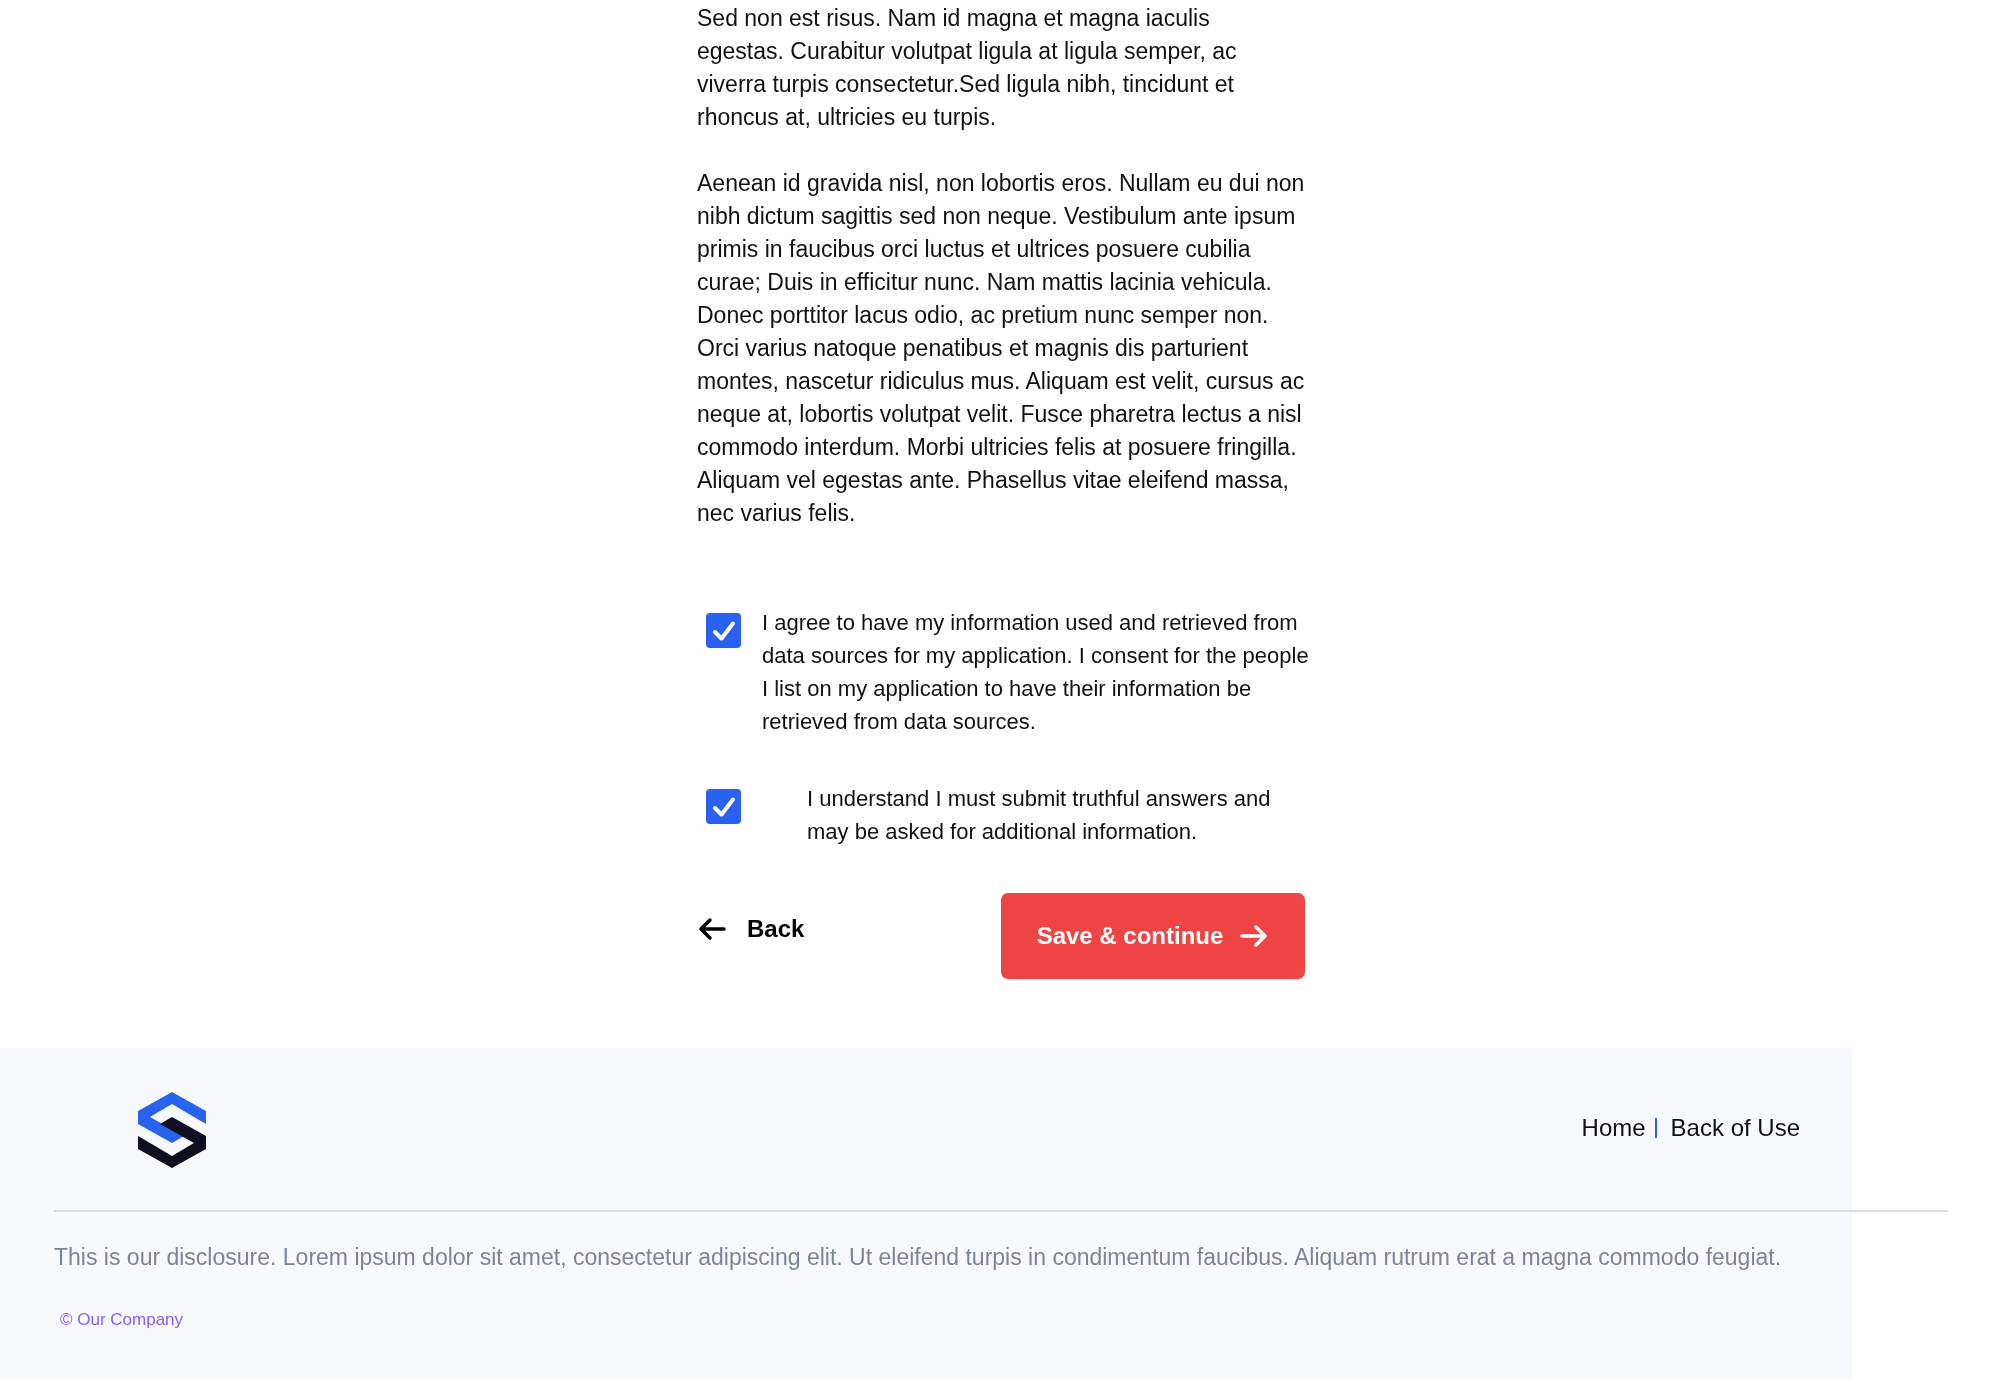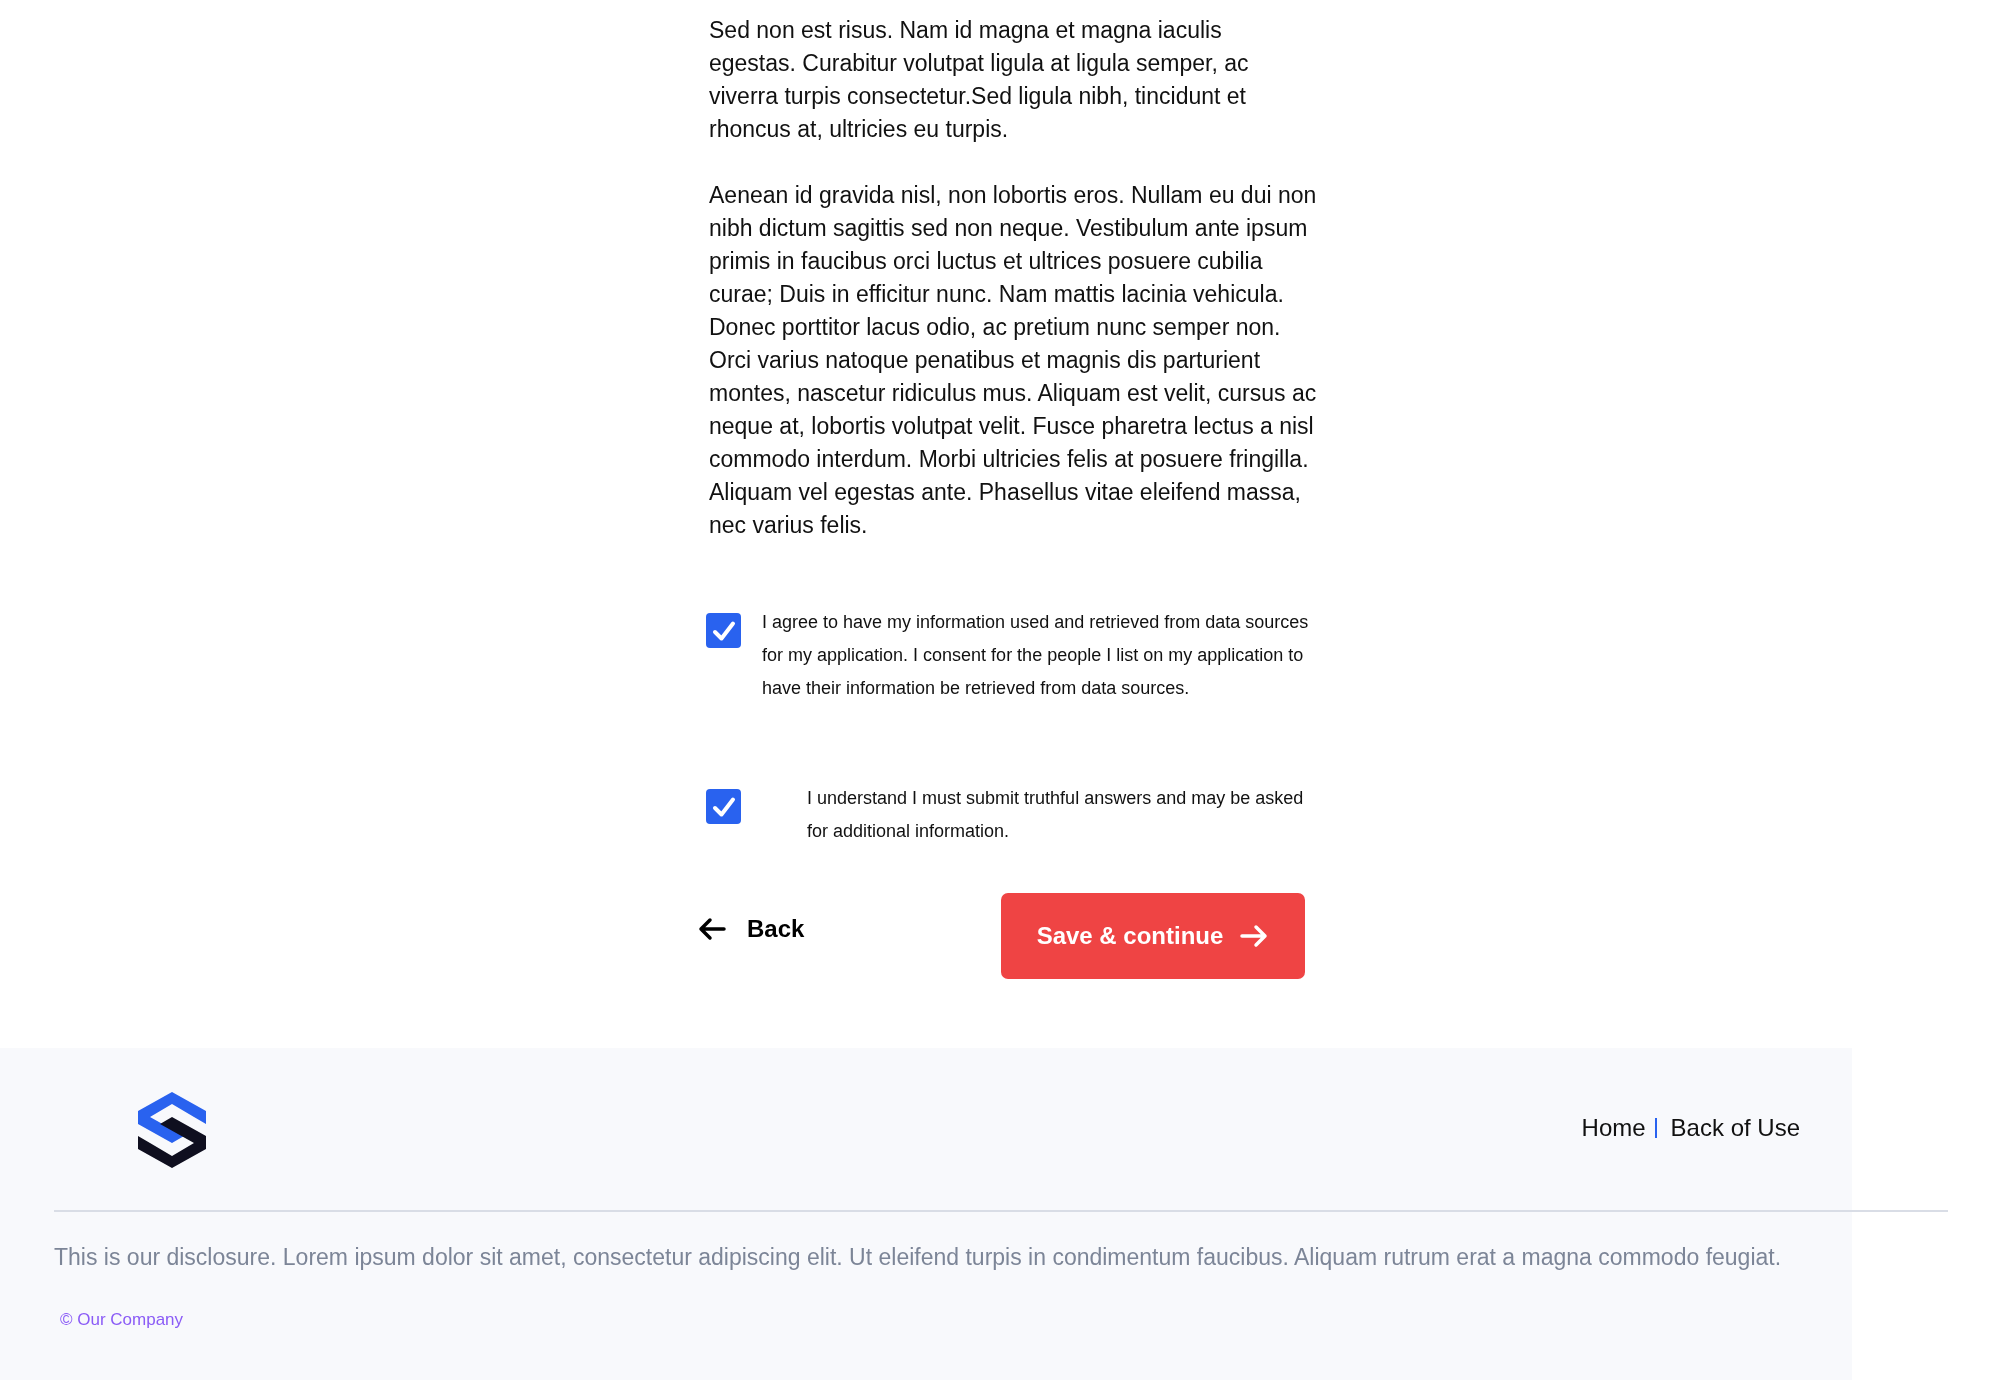--- a/index.html
+++ b/index.html
@@ -1,27 +1,27 @@
 <!DOCTYPE html>
 <html><head>
 <meta charset="utf-8">
 <style>
   html, body { margin:0; padding:0; }
   body { width:2000px; height:1380px; background:#ffffff; position:relative; overflow:hidden;
          font-family:"Liberation Sans", sans-serif; color:#111111; }
   .content { position:absolute; left:697px; top:0; width:620px; }
-  .para { font-size:23px; line-height:33px; margin:12px; }
+  .para { font-size:23px; line-height:33px; margin:0; }
   .p1 { position:absolute; top:2px; left:0; width:600px; }
   .p2 { position:absolute; top:167px; left:0; width:610px; }
   .consent { position:absolute; left:0; width:620px; display:flex; }
   .c1 { top:606px; }
   .c2 { top:782px;gap:45px; }
   .cbox { width:35px; height:35px; border-radius:4px; background:#2962ef; margin-left:9px; margin-top:7px;
           flex:0 0 auto; display:flex; align-items:center; justify-content:center; cursor:pointer; }
-  .ctext { margin-left:21px; font-size:18px; line-height:33px; width:560px; }
+  .ctext { margin-left:21px; font-size:22px; line-height:33px; width:560px; }
   .back { position:absolute; left:697px; top:915px; display:flex; align-items:center; cursor:pointer; }
   .back .lbl { font-size:24px; font-weight:bold; margin-left:20px; color:#000; }
   .save { position:absolute; left:1001px; top:893px; width:304px; height:86px; background:#ef4444; border-radius:7px;
           display:flex; align-items:center; justify-content:center; cursor:pointer; }
   .save .lbl { color:#fff; font-size:24px; font-weight:bold; margin-right:16px; }
   footer { position:absolute; left:0; top:1048px; width:1852px; height:332px; background:#f8f9fc; }
   .logo { position:absolute; left:136px; top:42px; }
   .fnav { position:absolute; right:52px; top:66px; font-size:24px; display:flex; align-items:center; }
   .fnav a { color:#111; text-decoration:none; cursor:pointer; }
   .sep { display:inline-block; width:2px; height:20px; background:#2962ef; margin:0 14px 0 9px; }

